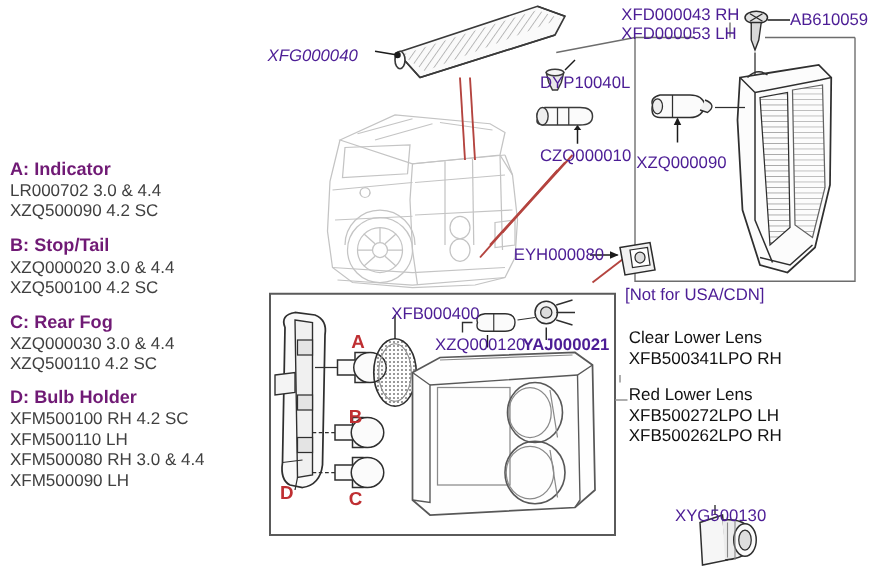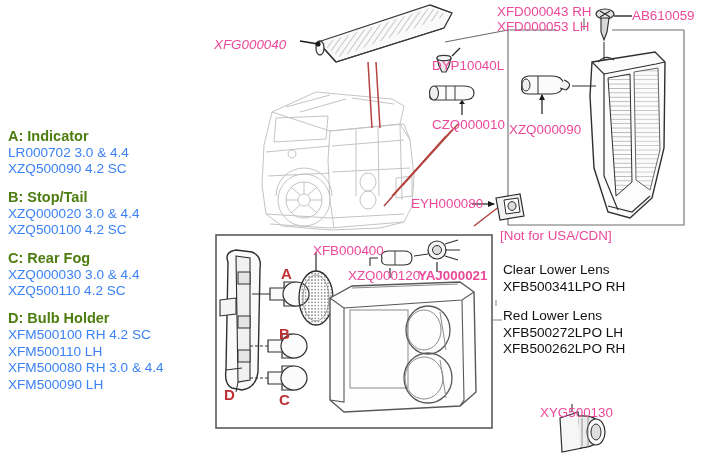--- a/index.html
+++ b/index.html
@@ -9,30 +9,30 @@
     color:#111;
     -webkit-font-smoothing:antialiased;
   }
   .stage{position:absolute;left:0;top:0;width:717px;height:462px;}
   .abs{position:absolute;}
 
   
   #legend{left:8px;top:128px;width:205px;}
   .leg-group{margin-bottom:11px;}
   .leg-head{
-    color:#4d7c0f;font-weight:bold;font-size:14.5px;line-height:17px;
+    color:#701a75;font-weight:bold;font-size:14.5px;line-height:17px;
     white-space:nowrap;
   }
   .leg-line{
-    font-size:13.6px;line-height:16.4px;color:#3b82f6;white-space:nowrap;
+    font-size:13.6px;line-height:16.4px;color:#404040;white-space:nowrap;
   }
 
   
   .lbl{
-    font-size:13.4px;line-height:15.5px;color:#ec4899;white-space:nowrap;
+    font-size:13.4px;line-height:15.5px;color:#4c1d95;white-space:nowrap;
   }
 
   
   #lensblock{left:503px;top:262px;width:214px;}
   .lens-title{font-size:13.6px;line-height:16.5px;white-space:nowrap;}
   .lens-pn{font-size:13.6px;line-height:16.5px;white-space:nowrap;}
   .lens-gap{height:13px;}
 
   
   .idx{

